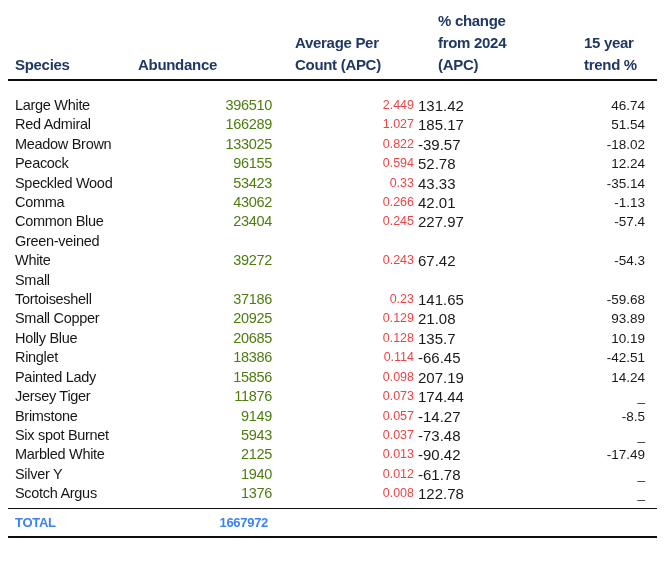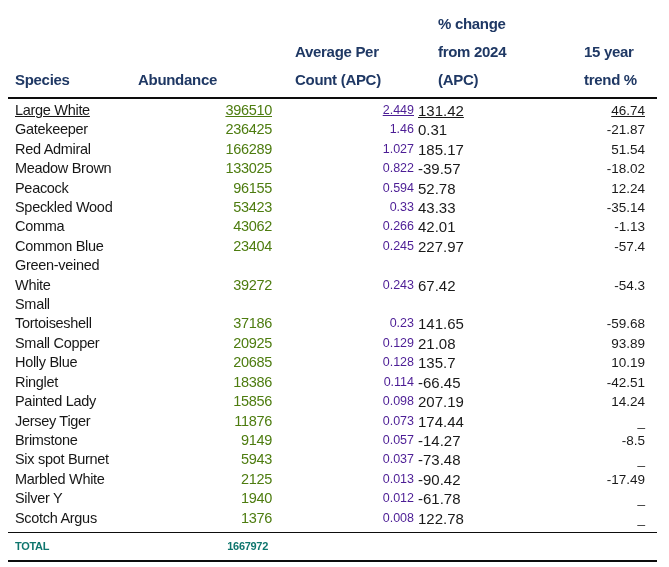--- a/index.html
+++ b/index.html
@@ -24,21 +24,21 @@
   }
   col.c1 { width: 125px; }
   col.c2 { width: 143px; }
   col.c3 { width: 142px; }
   col.c4 { width: 140px; }
   col.c5 { width: 99px; }
 
   thead th {
     font-weight: bold;
     font-size: 15px;
-    line-height: 28px;
+    line-height: 22px;
     letter-spacing: -0.3px;
     color: #1f3864;
     text-align: left;
     vertical-align: bottom;
     padding: 6px 0 3px 0;
     white-space: pre-line;
     border-bottom: 2.5px solid #0d0d0d;
   }
   thead th.h1 { padding-left: 7px; }
   thead th.h2 { padding-left: 5px; }
@@ -46,42 +46,42 @@
   thead th.h4 { padding-left: 20px; }
   thead th.h5 { padding-left: 26px; }
 
   tbody td {
     font-size: 14px;
     line-height: 19.4px;
     vertical-align: bottom;
     padding: 0;
     white-space: pre-line;
   }
-  tbody tr:first-child td { padding-top: 2px; text-decoration: underline; }
+  tbody tr:first-child td { padding-top: 15px; }
   tbody tr:last-child td { padding-bottom: 4px; }
 
   tbody td:nth-child(1) {
     text-align: left;
     padding-left: 7px;
     font-size: 14.5px;
     letter-spacing: -0.3px;
     color: #171717;
   }
   tbody td:nth-child(2) {
     text-align: right;
     padding-right: 4px;
     font-size: 14.5px;
     letter-spacing: -0.3px;
     color: #4d7c0f;
   }
   tbody td:nth-child(3) {
     text-align: right;
     padding-right: 4px;
     font-size: 12.5px;
-    color: #4c1d95;
+    color: #ef4444;
   }
   tbody td:nth-child(4) {
     text-align: left;
     padding-right: 5px;
     font-size: 15px;
     color: #1a1a1a;
   }
   tbody td:nth-child(5) {
     text-align: right;
     padding-right: 12px;
@@ -89,23 +89,23 @@
     color: #1a1a1a;
     margin-top: 44px;
   }
 
   tfoot td {
     border-top: 1.5px solid #0d0d0d;
     border-bottom: 2.5px solid #0d0d0d;
     height: 27px;
     vertical-align: middle;
     font-weight: bold;
-    font-size: 11px;
-    letter-spacing: -0.3px;
-    color: #0f766e;
+    font-size: 13px;
+    letter-spacing: -0.3px;
+    color: #3b82f6;
     padding: 0;
   }
   tfoot td.total-label { text-align: left; padding-left: 7px; }
   tfoot td.total-abundance { text-align: right; padding-right: 8px; }
 </style>
 </head>
 <body>
 
 <div class="canvas">
   <table class="species-table">
@@ -131,27 +131,20 @@
     </thead>
     <tbody>
         <tr>
     <td>Large White</td>
     <td>396510</td>
     <td>2.449</td>
     <td>131.42</td>
     <td>46.74</td>
   </tr>
         <tr>
-    <td>Gatekeeper</td>
-    <td>236425</td>
-    <td>1.46</td>
-    <td>0.31</td>
-    <td>-21.87</td>
-  </tr>
-        <tr>
     <td>Red Admiral</td>
     <td>166289</td>
     <td>1.027</td>
     <td>185.17</td>
     <td>51.54</td>
   </tr>
         <tr>
     <td>Meadow Brown</td>
     <td>133025</td>
     <td>0.822</td>

